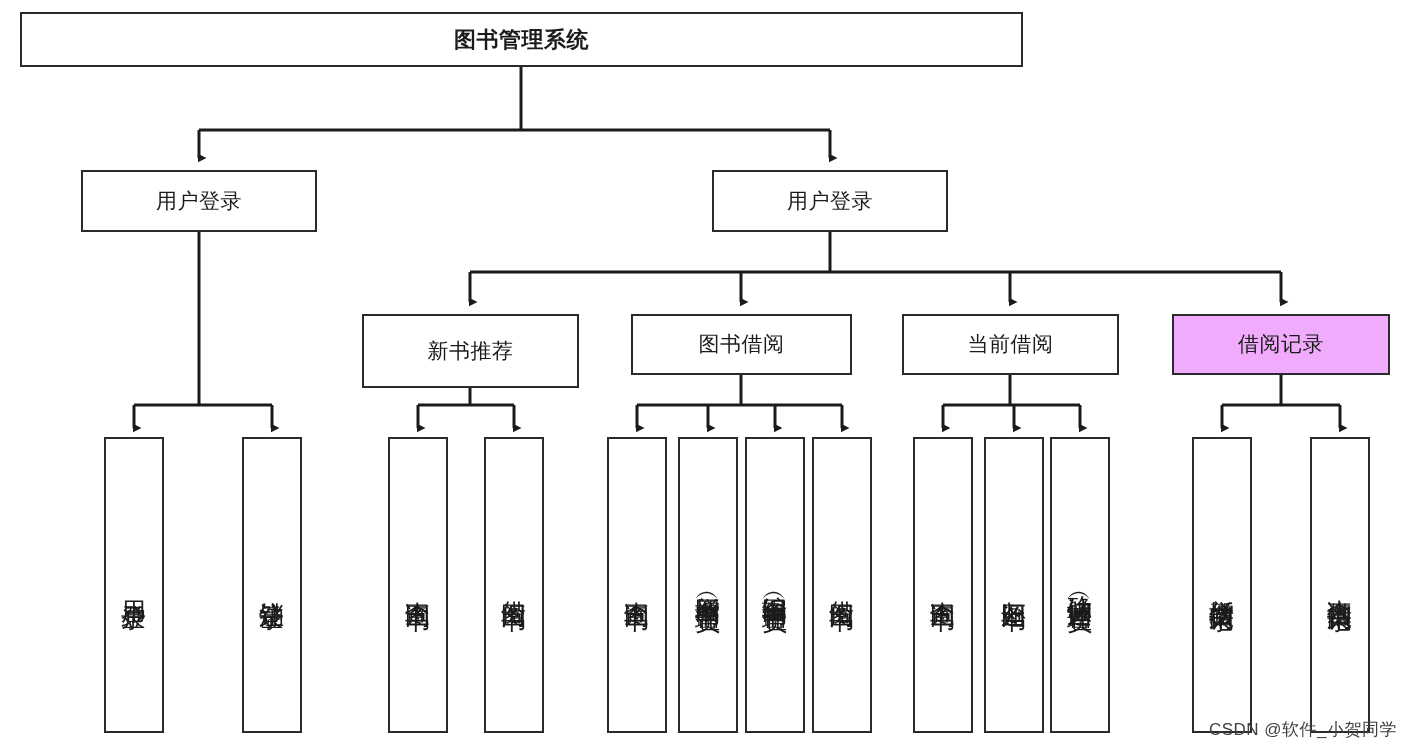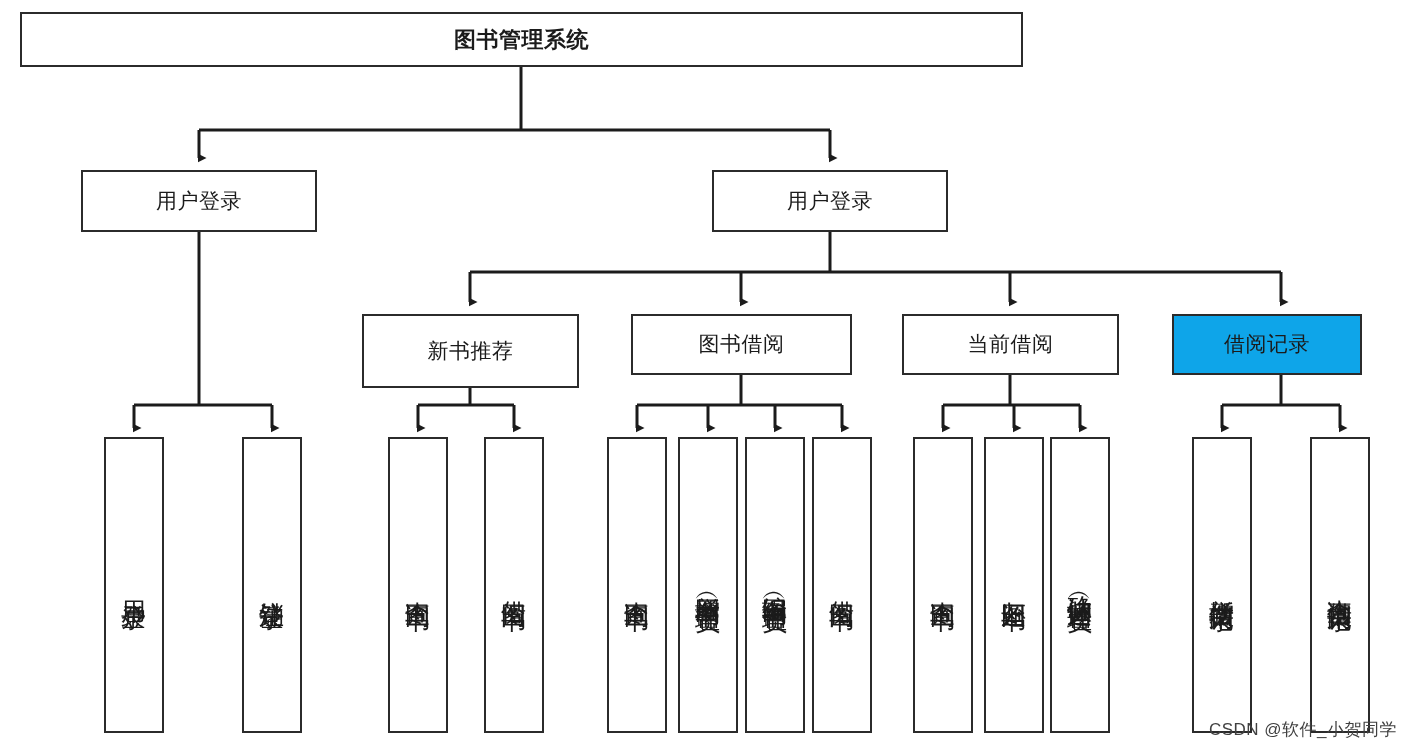--- a/index.html
+++ b/index.html
@@ -145,21 +145,21 @@
 
   <div class="node horiz" style="left: 362px; top: 314px; width: 217px; height: 74px; border-color: rgb(43, 43, 43); background: rgb(255, 255, 255); color: rgb(27, 27, 27);">
     <span class="label">新书推荐</span>
   </div>
   <div class="node horiz" style="left: 631px; top: 314px; width: 221px; height: 61px; border-color: rgb(43, 43, 43); background: rgb(255, 255, 255); color: rgb(27, 27, 27);">
     <span class="label">图书借阅</span>
   </div>
   <div class="node horiz" style="left: 902px; top: 314px; width: 217px; height: 61px; border-color: rgb(43, 43, 43); background: rgb(255, 255, 255); color: rgb(27, 27, 27);">
     <span class="label">当前借阅</span>
   </div>
-  <div class="node horiz" style="left: 1172px; top: 314px; width: 190px; height: 61px; border-color: rgb(43, 43, 43); background: #0ea5e9; color: rgb(27, 27, 27);">
+  <div class="node horiz" style="left: 1172px; top: 314px; width: 218px; height: 61px; border-color: rgb(43, 43, 43); background: #f0abfc; color: rgb(27, 27, 27);">
     <span class="label">借阅记录</span>
   </div>
 
   <div class="node vert" style="left: 104px; top: 437px; width: 60px; height: 296px; border-color: rgb(43, 43, 43); background: rgb(255, 255, 255); color: rgb(27, 27, 27);">
     <span class="label">用户登录</span>
   </div>
   <div class="node vert" style="left: 242px; top: 437px; width: 60px; height: 296px; border-color: rgb(43, 43, 43); background: rgb(255, 255, 255); color: rgb(27, 27, 27);">
     <span class="label">注销登录</span>
   </div>
   <div class="node vert" style="left: 388px; top: 437px; width: 60px; height: 296px; border-color: rgb(43, 43, 43); background: rgb(255, 255, 255); color: rgb(27, 27, 27);">

